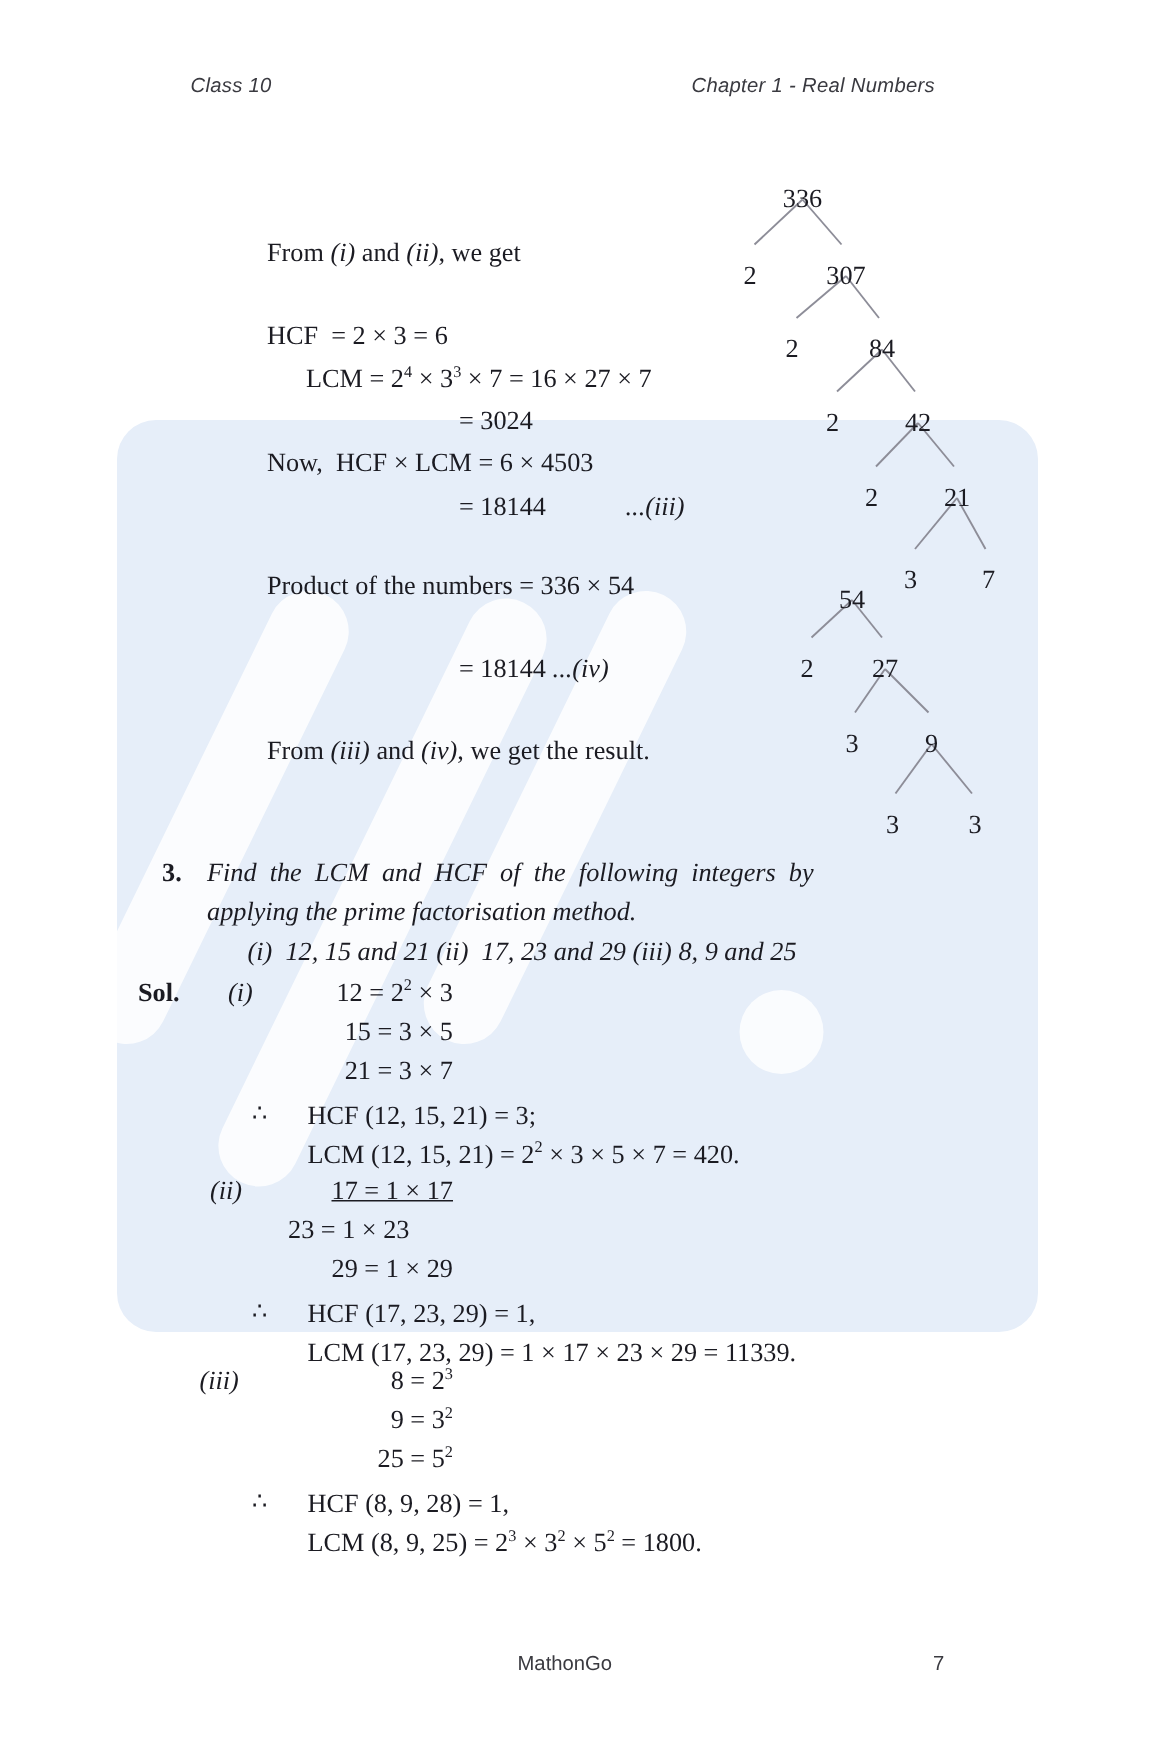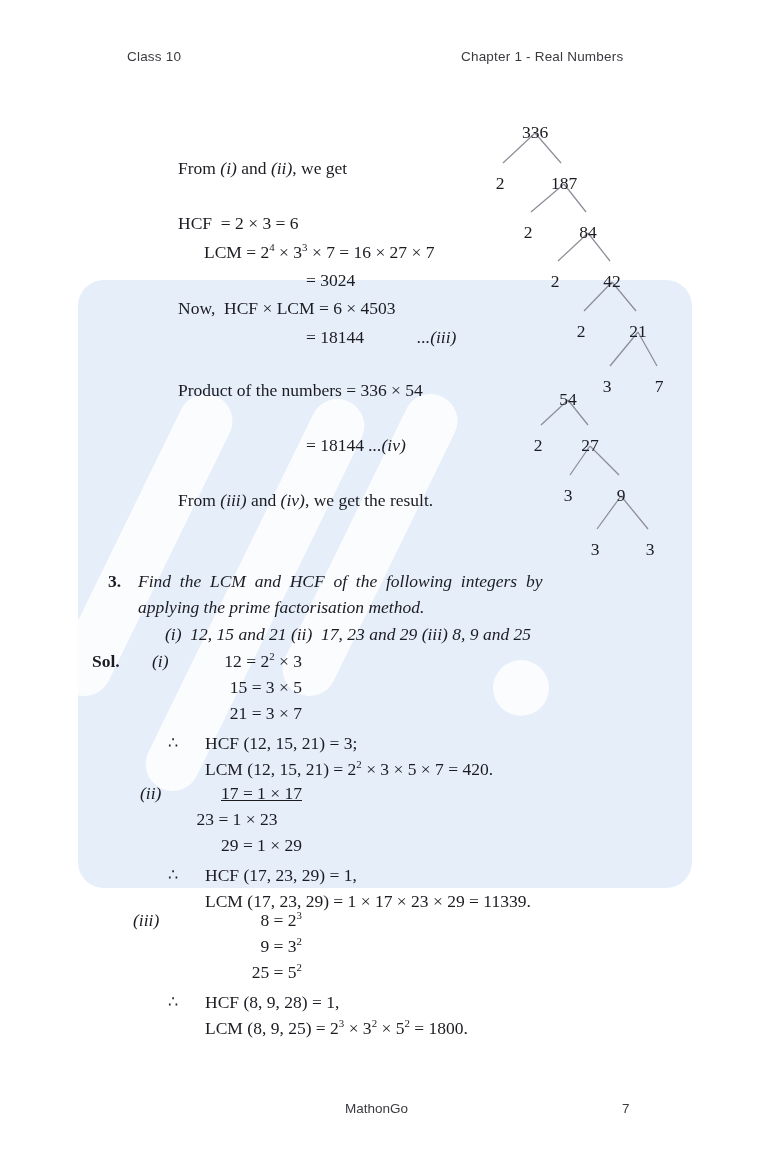--- a/index.html
+++ b/index.html
@@ -31,21 +31,21 @@
     border-radius:34px;transform:rotate(26deg);
   }
   .wm-dot{
     position:absolute;background:#ffffff;opacity:.8;border-radius:50%;
   }
 
   
   .hdr{
     position:absolute;top:49px;
     font-family:"Liberation Sans","DejaVu Sans",sans-serif;
-    font-size:13.5px;color:#3a3a40;letter-spacing:.2px;
+    font-size:13.5px;color:#3a3a40;letter-spacing:.2px;font-style:italic;
   }
   .hdr-left{left:127px;}
   .hdr-right{left:461px;}
   .ftr{
     position:absolute;top:1101px;
     font-family:"Liberation Sans","DejaVu Sans",sans-serif;
     font-size:13.5px;color:#3a3a40;
   }
   .ftr-mid{left:345px;}
   .ftr-pg{left:622px;}
@@ -95,21 +95,21 @@
         <line x1="590" y1="446" x2="570" y2="475"></line>
         <line x1="590" y1="446" x2="619" y2="475"></line>
         <line x1="621" y1="496" x2="597" y2="529"></line>
         <line x1="621" y1="496" x2="648" y2="529"></line>
       </g>
   </svg>
 
   <div id="tree-nodes">
       <div class="node" style="left: 535px; top: 124px;">336</div>
       <div class="node" style="left: 500px; top: 175px;">2</div>
-      <div class="node" style="left: 564px; top: 175px;">187</div>
+      <div class="node" style="left: 564px; top: 175px;">307</div>
       <div class="node" style="left: 528px; top: 224px;">2</div>
       <div class="node" style="left: 588px; top: 224px;">84</div>
       <div class="node" style="left: 555px; top: 273px;">2</div>
       <div class="node" style="left: 612px; top: 273px;">42</div>
       <div class="node" style="left: 581px; top: 323px;">2</div>
       <div class="node" style="left: 638px; top: 323px;">21</div>
       <div class="node" style="left: 607px; top: 378px;">3</div>
       <div class="node" style="left: 659px; top: 378px;">7</div>
       <div class="node" style="left: 568px; top: 391px;">54</div>
       <div class="node" style="left: 538px; top: 437px;">2</div>
@@ -149,21 +149,21 @@
   <div id="solution-parts">
       <div class="t it" style="left: 152px; top: 653px;">(i)</div>
       <div class="t " style="left: 180px; top: 653px; width: 122px; text-align: right; white-space: nowrap;"><span>12 = 2</span><sup>2</sup><span> × 3</span></div>
       <div class="t " style="left: 180px; top: 679px; width: 122px; text-align: right; white-space: nowrap;"><span>15 = 3 × 5</span></div>
       <div class="t " style="left: 180px; top: 705px; width: 122px; text-align: right; white-space: nowrap;"><span>21 = 3 × 7</span></div>
       <div class="t " style="left: 168px; top: 735px; font-size: 16px;">∴</div>
       <div class="t " style="left: 205px; top: 735px;">HCF (12, 15, 21) = 3;</div>
       <div class="t " style="left: 205px; top: 761px;"><span>LCM (12, 15, 21) = 2</span><sup>2</sup><span> × 3 × 5 × 7 = 420.</span></div>
       <div class="t it" style="left: 140px; top: 785px;">(ii)</div>
       <div class="t " style="left: 180px; top: 785px; width: 122px; text-align: right; white-space: nowrap; text-decoration: underline;"><span>17 = 1 × 17</span></div>
-      <div class="t " style="left: 176px; top: 811px; width: 122px; text-align: center; white-space: nowrap;"><span>23 = 1 × 23</span></div>
+      <div class="t " style="left: 192px; top: 811px; width: 122px; text-align: left; white-space: nowrap;"><span>23 = 1 × 23</span></div>
       <div class="t " style="left: 180px; top: 837px; width: 122px; text-align: right; white-space: nowrap;"><span>29 = 1 × 29</span></div>
       <div class="t " style="left: 168px; top: 867px; font-size: 16px;">∴</div>
       <div class="t " style="left: 205px; top: 867px;">HCF (17, 23, 29) = 1,</div>
       <div class="t " style="left: 205px; top: 893px;"><span>LCM (17, 23, 29) = 1 × 17 × 23 × 29 = 11339.</span></div>
       <div class="t it" style="left: 133px; top: 912px;">(iii)</div>
       <div class="t " style="left: 180px; top: 912px; width: 122px; text-align: right; white-space: nowrap;"><span>8 = 2</span><sup>3</sup></div>
       <div class="t " style="left: 180px; top: 938px; width: 122px; text-align: right; white-space: nowrap;"><span>9 = 3</span><sup>2</sup></div>
       <div class="t " style="left: 180px; top: 964px; width: 122px; text-align: right; white-space: nowrap;"><span>25 = 5</span><sup>2</sup></div>
       <div class="t " style="left: 168px; top: 994px; font-size: 16px;">∴</div>
       <div class="t " style="left: 205px; top: 994px;">HCF (8, 9, 28) = 1,</div>

